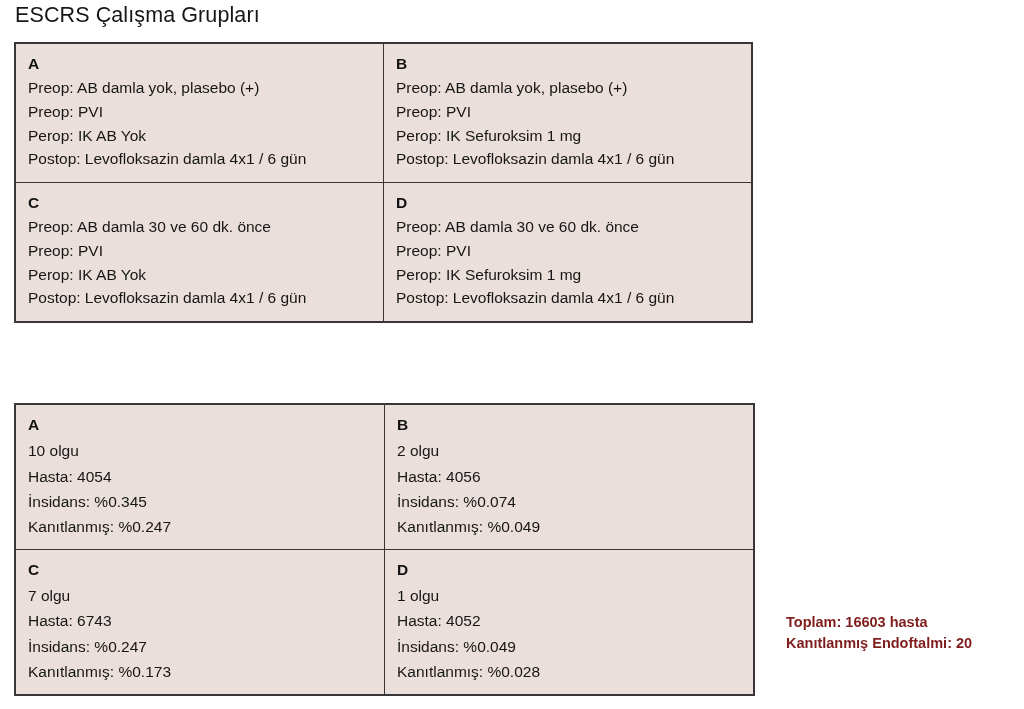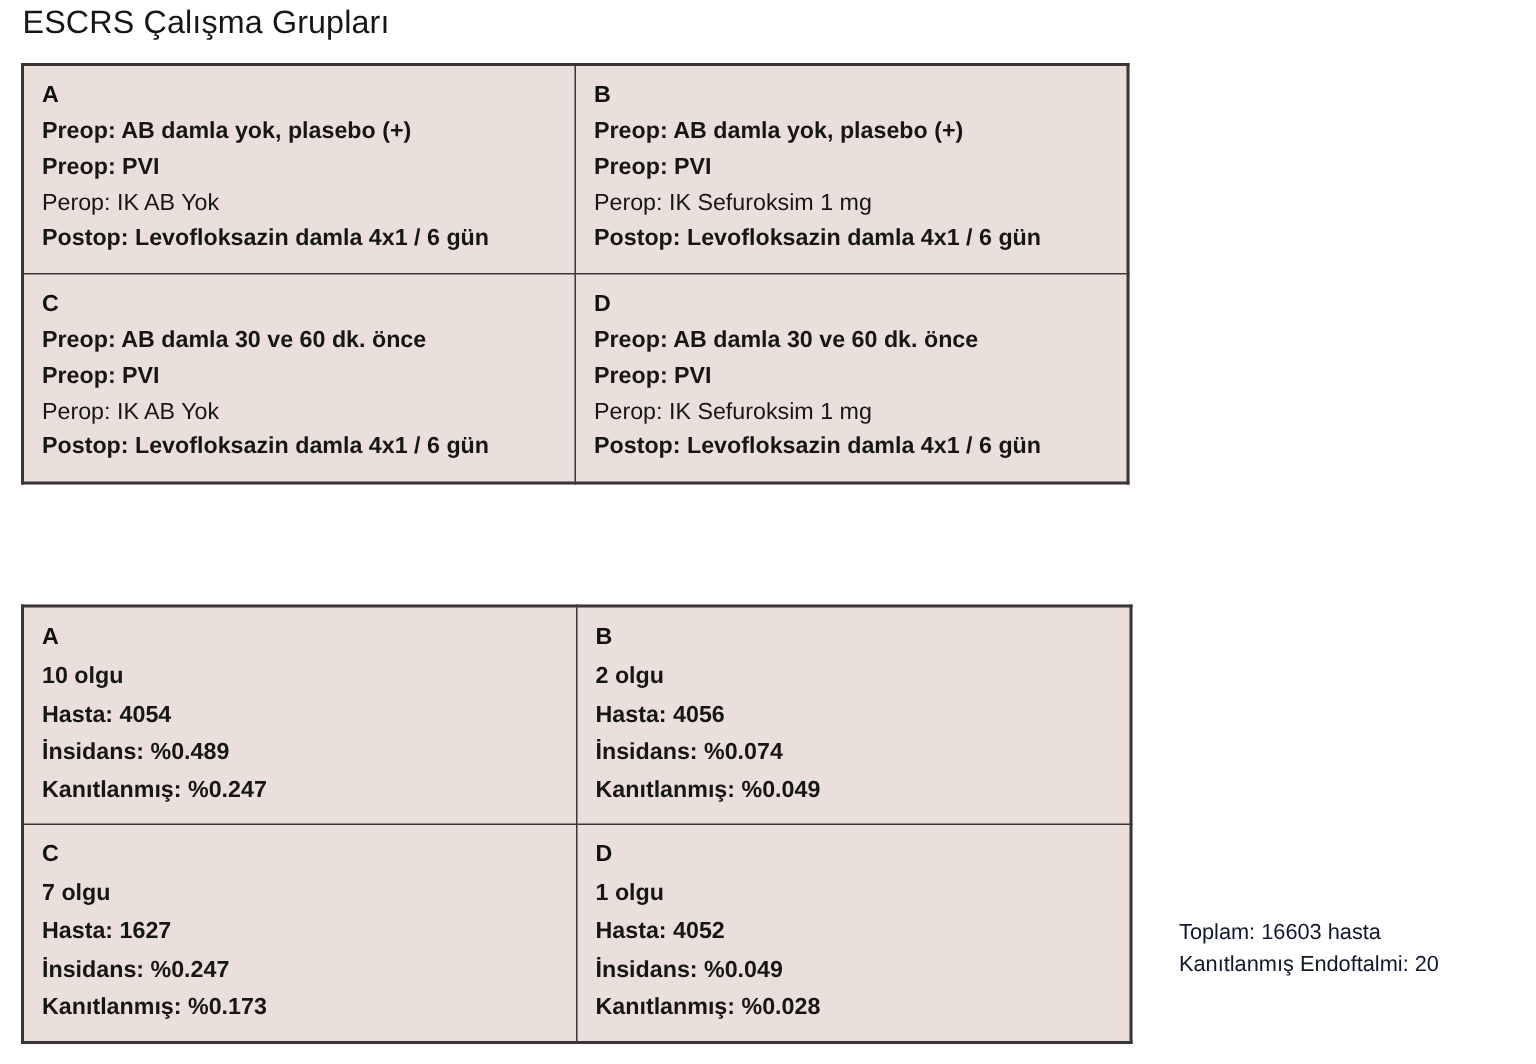--- a/index.html
+++ b/index.html
@@ -74,21 +74,21 @@
   .cell-label {
     font-size: 15.5px;
     font-weight: 700;
     line-height: 1.45;
     color: #111;
     margin-bottom: 1px;
   }
 
   .cell-line {
     font-size: 15.5px;
-    font-weight: 700;
+    font-weight: 400;
     line-height: 1.52;
     color: #161616;
     white-space: nowrap;
   }
 
   .cell-line.strong {
     font-weight: 400;
   }
 
   
@@ -98,23 +98,23 @@
   
   #summary-block {
     position: absolute;
     left: 786px;
     top: 612px;
     width: 230px;
   }
 
   .summary-line {
     font-size: 14.5px;
-    font-weight: 400;
+    font-weight: 700;
     line-height: 1.48;
-    color: #0f172a;
+    color: #7f1d1d;
     white-space: nowrap;
   }
 </style>
 </head>
 <body>
 
 <div class="page">
 
   <h1 class="section-heading" id="heading-groups">ESCRS Çalışma Grupları</h1>
 
@@ -156,36 +156,36 @@
   </table>
 
 
   <table class="data-table" id="table-results">
     <tbody>
       <tr>
         <td>
           <div class="cell-label">A</div>
           <div class="cell-line">10 olgu</div>
           <div class="cell-line">Hasta: 4054</div>
-          <div class="cell-line">İnsidans: %0.489</div>
+          <div class="cell-line">İnsidans: %0.345</div>
           <div class="cell-line">Kanıtlanmış: %0.247</div>
         </td>
         <td>
           <div class="cell-label">B</div>
           <div class="cell-line">2 olgu</div>
           <div class="cell-line">Hasta: 4056</div>
           <div class="cell-line">İnsidans: %0.074</div>
           <div class="cell-line">Kanıtlanmış: %0.049</div>
         </td>
       </tr>
       <tr>
         <td>
           <div class="cell-label">C</div>
           <div class="cell-line">7 olgu</div>
-          <div class="cell-line">Hasta: 1627</div>
+          <div class="cell-line">Hasta: 6743</div>
           <div class="cell-line">İnsidans: %0.247</div>
           <div class="cell-line">Kanıtlanmış: %0.173</div>
         </td>
         <td>
           <div class="cell-label">D</div>
           <div class="cell-line">1 olgu</div>
           <div class="cell-line">Hasta: 4052</div>
           <div class="cell-line">İnsidans: %0.049</div>
           <div class="cell-line">Kanıtlanmış: %0.028</div>
         </td>

